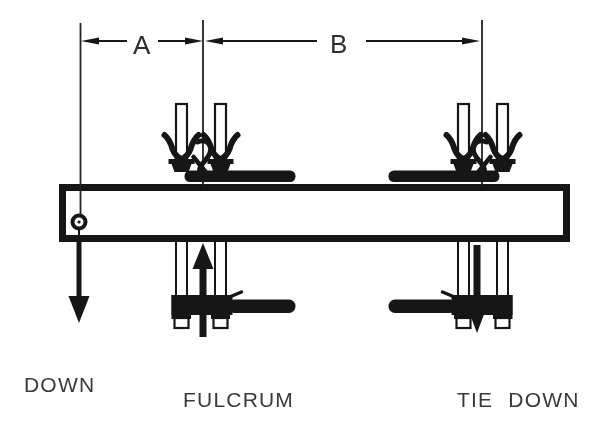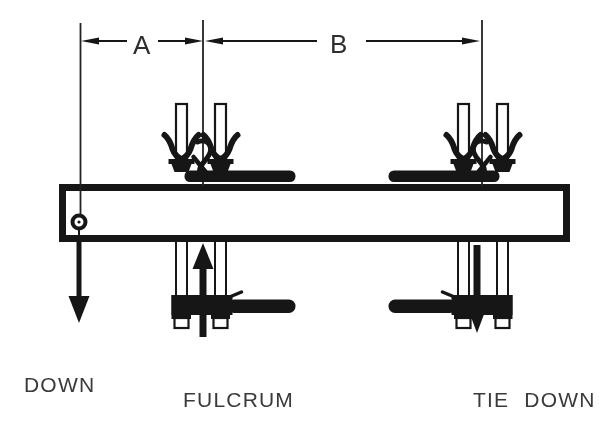--- a/index.html
+++ b/index.html
@@ -20,21 +20,21 @@
     font-size:26px;
     color:#2e2e2e;
     letter-spacing:1px;
   }
   .caption{
     font-size:21px;
     line-height:24px;
     letter-spacing:1.2px;
   }
   .caption div{white-space:pre;}
-  .wide-words{word-spacing:8px;margin-left:16px;}
+  .wide-words{word-spacing:8px;}
 </style>
 </head>
 <body>
 
 <div class="stage">
 
   <svg width="600" height="428" viewBox="0 0 600 428">
 
     <rect x="62.5" y="187.5" width="504" height="51" fill="#ffffff" stroke="#161616" stroke-width="7"></rect>
 

